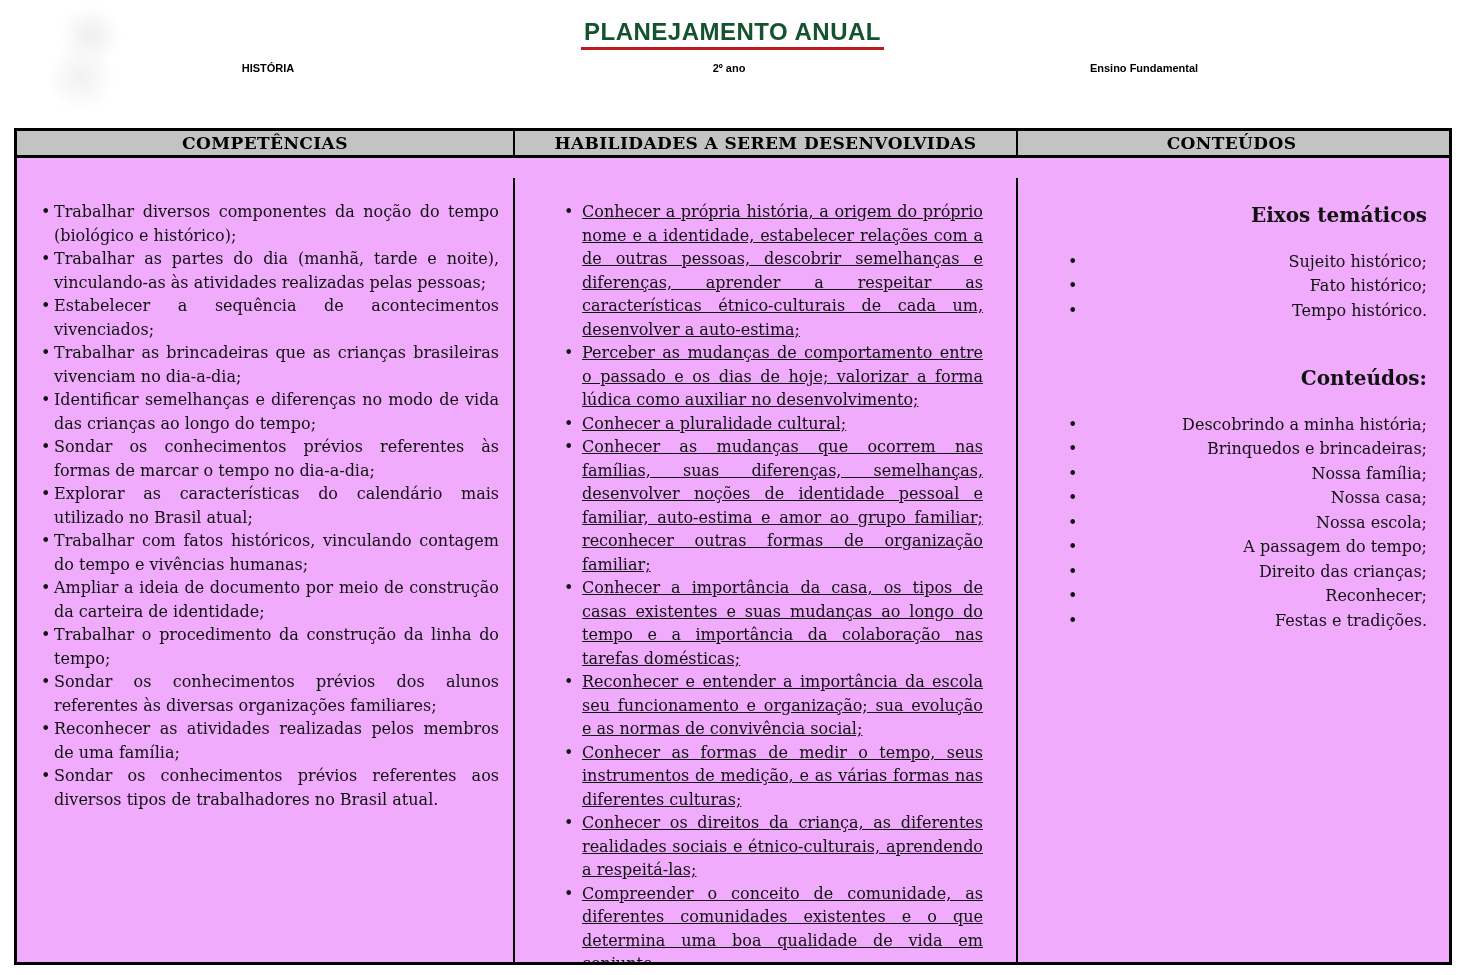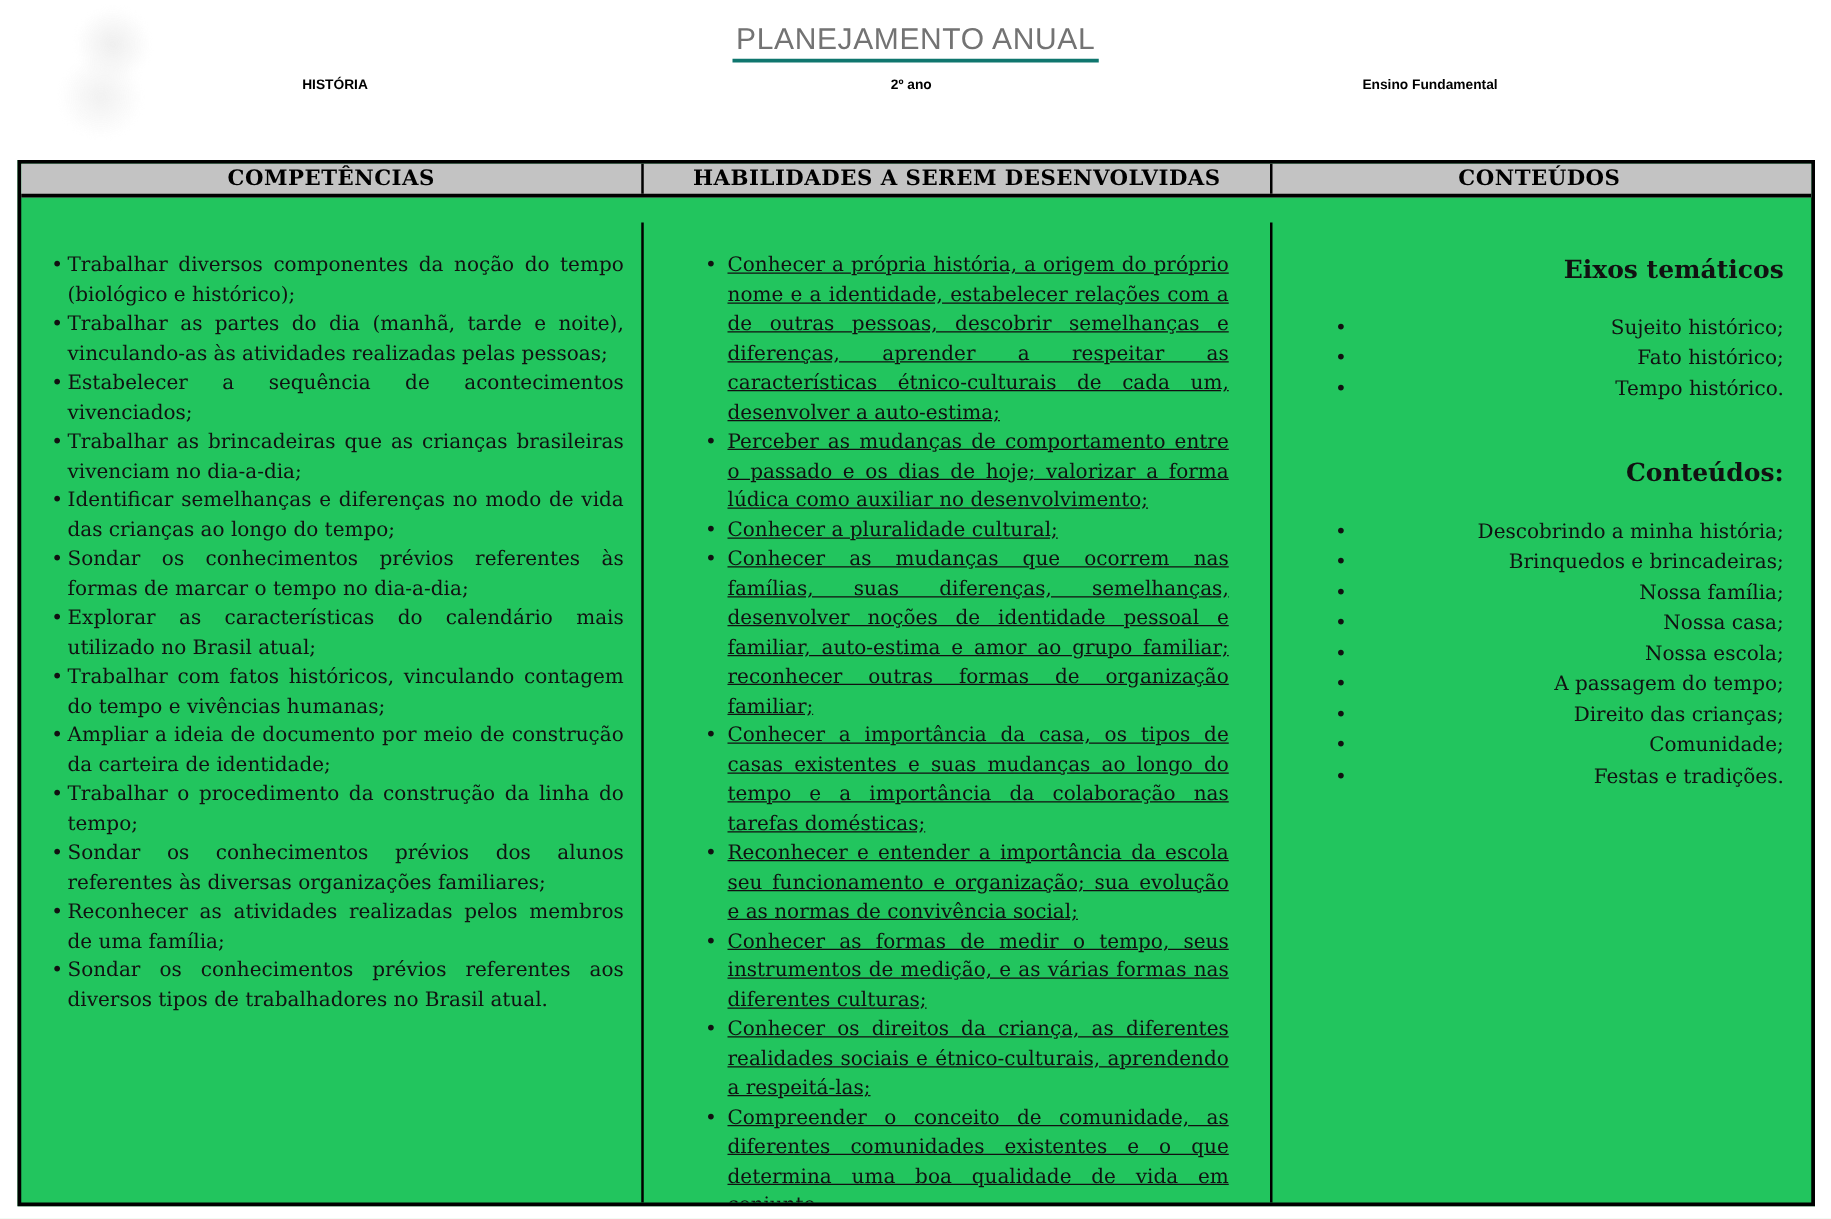--- a/index.html
+++ b/index.html
@@ -35,25 +35,25 @@
     position: absolute;
     top: 18px;
     left: 0;
     width: 100%;
     text-align: center;
     font-family: "Liberation Sans", sans-serif;
   }
   .doc-title {
     display: inline-block;
     font-size: 24px;
-    font-weight: normal;
+    font-weight: bold;
     letter-spacing: 0.5px;
-    border-bottom: 3px solid #0f766e;
+    border-bottom: 3px solid #b91c1c;
     padding: 0 3px 1px 3px;
-    color: #737373;
+    color: #14532d;
   }
   .doc-sublabel {
     position: absolute;
     top: 62px;
     transform: translateX(-50%);
     font-family: "Liberation Sans", sans-serif;
     font-size: 11px;
     font-weight: bold;
     white-space: nowrap;
     color: #000;
@@ -66,21 +66,21 @@
   .plan-table {
     position: absolute;
     left: 14px;
     top: 128px;
     width: 1438px;
     height: 837px;
     border: 3px solid #000;
     box-sizing: border-box;
     display: flex;
     flex-direction: column;
-    background: #22c55e;
+    background: #f0abfc;
   }
   .table-head {
     display: flex;
     flex: 0 0 24px;
     background: #c3c3c3;
     border-bottom: 3px solid #000;
   }
   .table-body {
     display: flex;
     flex: 1 1 auto;
@@ -218,18 +218,18 @@
         </ul>
       <p class="col3-heading mt-h2">Conteúdos:</p>
       <ul class="clist">
           <li>Descobrindo a minha história;</li>
           <li>Brinquedos e brincadeiras;</li>
           <li>Nossa família;</li>
           <li>Nossa casa;</li>
           <li>Nossa escola;</li>
           <li>A passagem do tempo;</li>
           <li>Direito das crianças;</li>
-          <li>Comunidade;</li>
+          <li>Reconhecer;</li>
           <li>Festas e tradições.</li>
         </ul>
     </div>
   </div>
 </div>
 
 </body></html>

